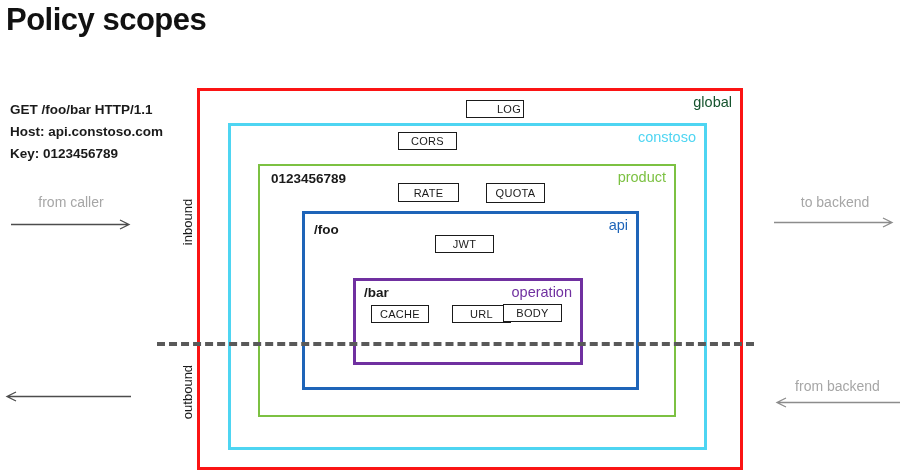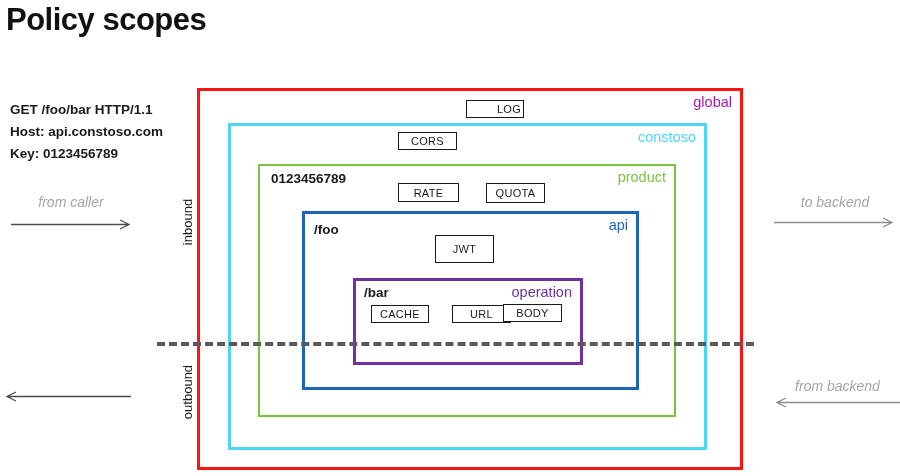--- a/index.html
+++ b/index.html
@@ -49,21 +49,20 @@
     display: flex;
     align-items: center;
     justify-content: center;
     font-size: 11px;
     letter-spacing: 0.3px;
     color: #1a1a1a;
     z-index: 4;
   }
   .flow-label {
     position: absolute;
-    font-style: italic;
     font-size: 14px;
     color: #a6a6a6;
     text-align: center;
   }
   .flow-arrow { position: absolute; }
   .vlabel {
     position: absolute;
     font-size: 13px;
     color: #1a1a1a;
     text-align: center;
@@ -86,21 +85,21 @@
 
   <div class="title">Policy scopes</div>
 
   <div class="request-block">
     <div>GET /foo/bar HTTP/1.1</div>
     <div>Host: api.constoso.com</div>
     <div>Key: 0123456789</div>
   </div>
 
   <div class="scope-box" style="left: 197px; top: 88px; width: 546px; height: 382px; border-width: 3px; border-color: rgb(251, 20, 20);">
-    <span class="scope-label" style="color: #a21caf;">global</span>
+    <span class="scope-label" style="color: #14532d;">global</span>
   </div>
 
   <div class="scope-box" style="left: 228px; top: 123px; width: 479px; height: 327px; border-width: 3px; border-color: rgb(78, 213, 242);">
     <span class="scope-label" style="color: rgb(78, 213, 242);">constoso</span>
   </div>
 
   <div class="scope-box" style="left: 258px; top: 164px; width: 418px; height: 253px; border-width: 2.5px; border-color: rgb(124, 193, 66);">
     <span class="scope-label" style="color: rgb(124, 193, 66);">product</span>
     <span class="scope-heading" style="left:11px; top:5px;">0123456789</span>
   </div>
@@ -112,21 +111,21 @@
 
   <div class="scope-box" style="left: 353px; top: 278px; width: 230px; height: 87px; border-width: 3px; border-color: rgb(112, 48, 160);">
     <span class="scope-label" style="color: rgb(112, 48, 160);">operation</span>
     <span class="scope-heading" style="left:8px; top:4px;">/bar</span>
   </div>
 
   <div class="chip" style="left:398px; top:100px; width:59px; height:18px;margin-top:32px;">CORS</div>
   <div class="chip" style="left:466px; top:100px; width:58px; height:18px;padding-left:28px;">LOG</div>
   <div class="chip" style="left:398px; top:183px; width:61px; height:19px;">RATE</div>
   <div class="chip" style="left:486px; top:183px; width:59px; height:20px;">QUOTA</div>
-  <div class="chip" style="left:435px; top:235px; width:59px; height:28px;">JWT</div>
+  <div class="chip" style="left:435px; top:235px; width:59px; height:18px;">JWT</div>
   <div class="chip" style="left:371px; top:305px; width:58px; height:18px;">CACHE</div>
   <div class="chip" style="left:437px; top:305px; width:59px; height:18px;margin-left:15px;">URL</div>
   <div class="chip" style="left:503px; top:304px; width:59px; height:18px;text-align:center;">BODY</div>
 
   <div class="vlabel" style="left:159px; top:214px; width:58px; height:16px;">inbound</div>
   <div class="vlabel" style="left:154px; top:384px; width:68px; height:16px;">outbound</div>
 
   <div class="dashed-line"></div>
 
   <div class="flow-label" style="left:10px; top:194px; width:122px;">from caller</div>

